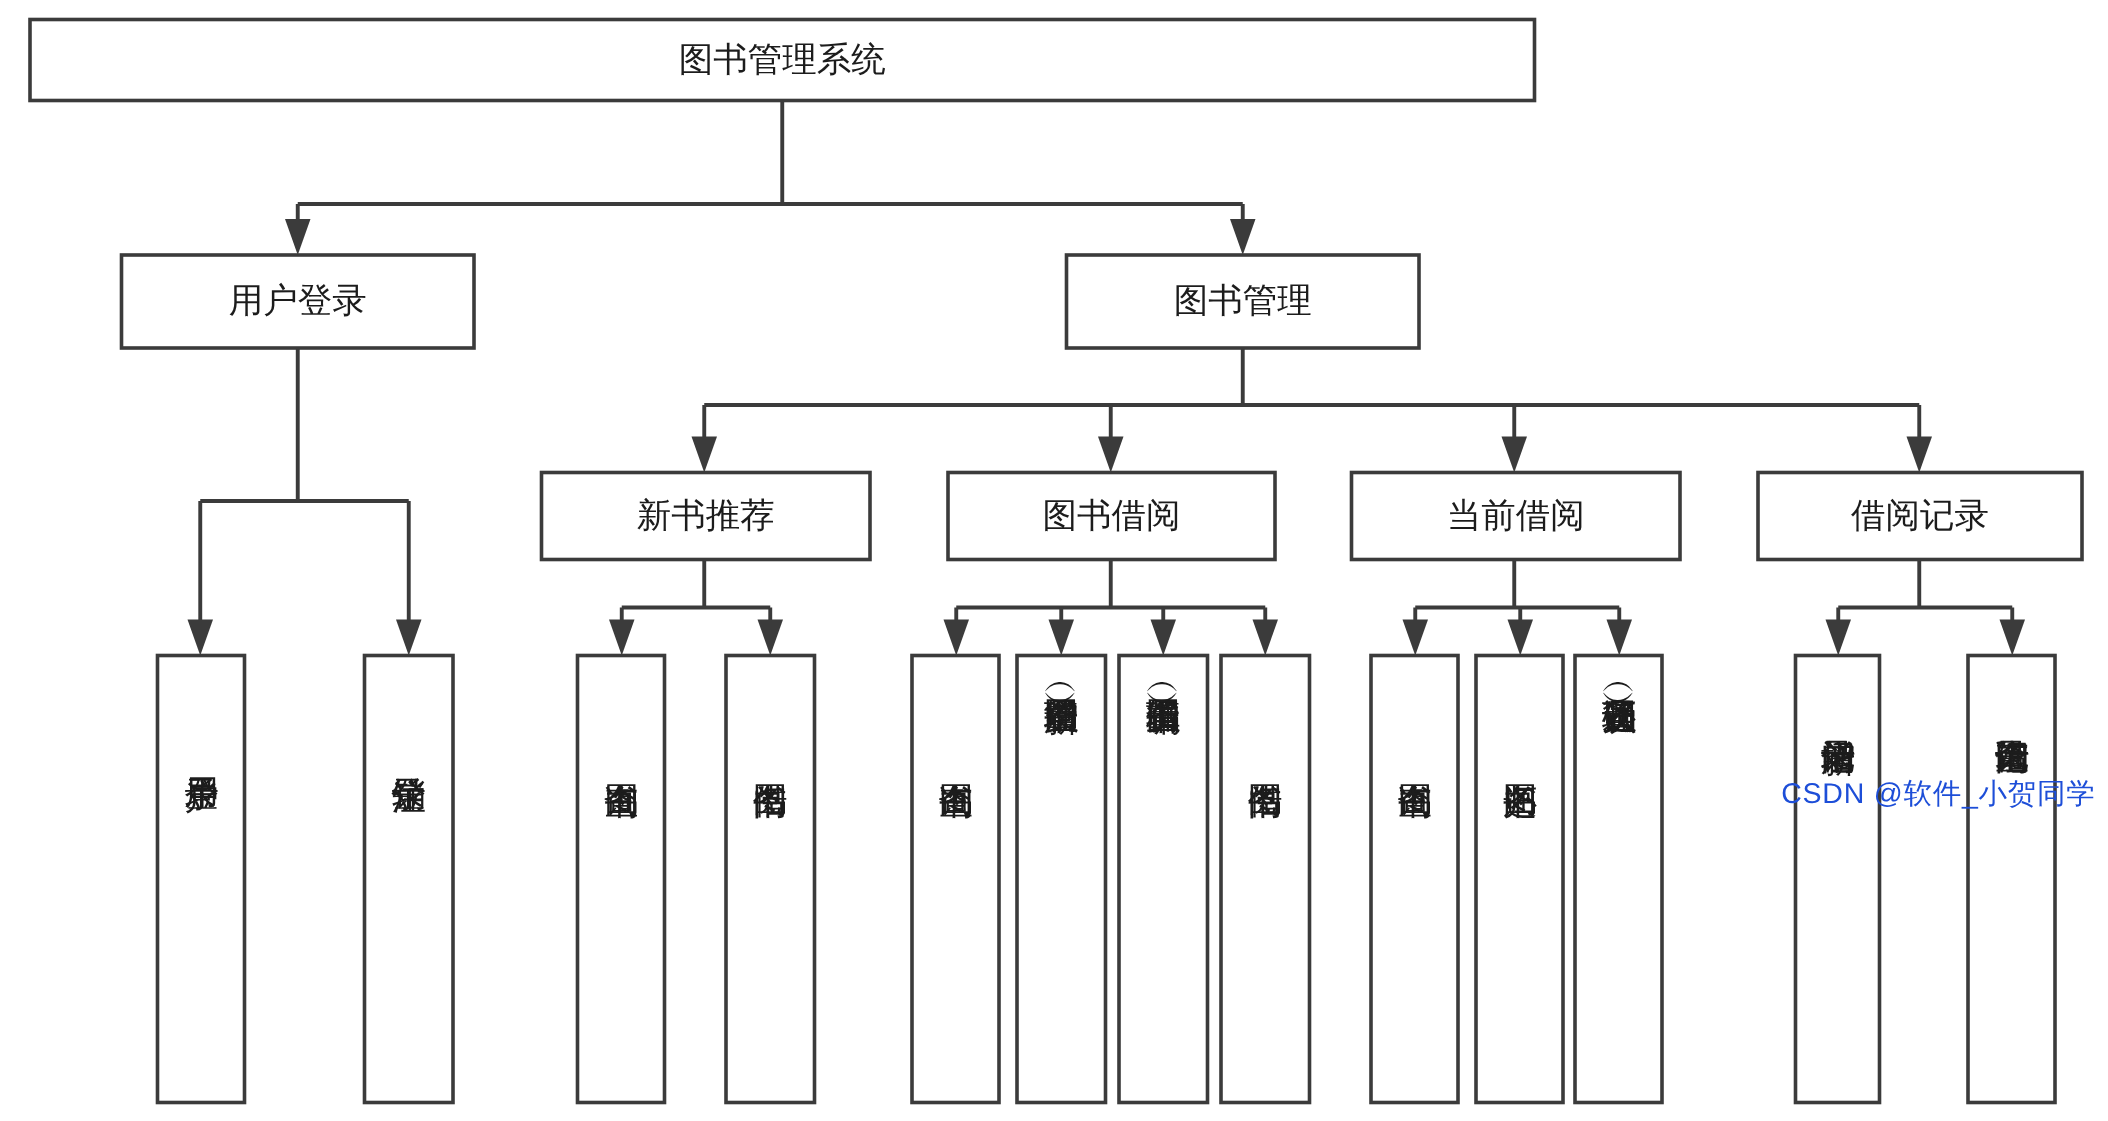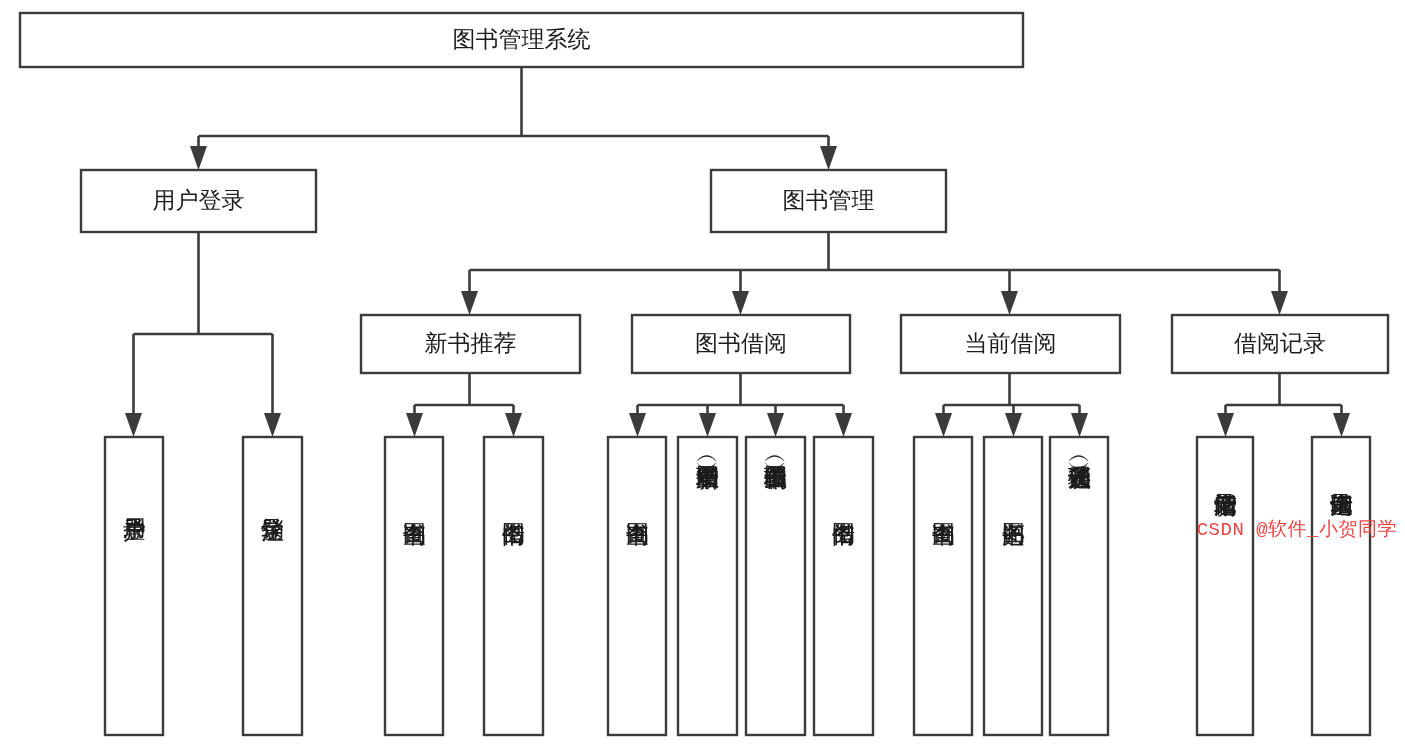--- a/index.html
+++ b/index.html
@@ -54,23 +54,23 @@
     font-family: "Liberation Sans", "DejaVu Sans", sans-serif;
     font-size: 23px;
     text-anchor: middle;
     writing-mode: vertical-rl;
     glyph-orientation-vertical: 0;
   }
   .watermark-text {
     position: absolute;
     right: 8px;
     bottom: 6px;
-    font-family: Liberation Mono, monospace;
+    font-family: Liberation Sans, sans-serif;
     font-size: 19px;
-    color: #ef4444;
+    color: #1d4ed8;
     white-space: nowrap;
     letter-spacing: 0.5px;
     user-select: none;
   }
 </style>
 </head>
 <body>
 
 <div id="diagram-root">
   <svg class="diagram" viewBox="0 0 1405 747" xmlns="http://www.w3.org/2000/svg">

